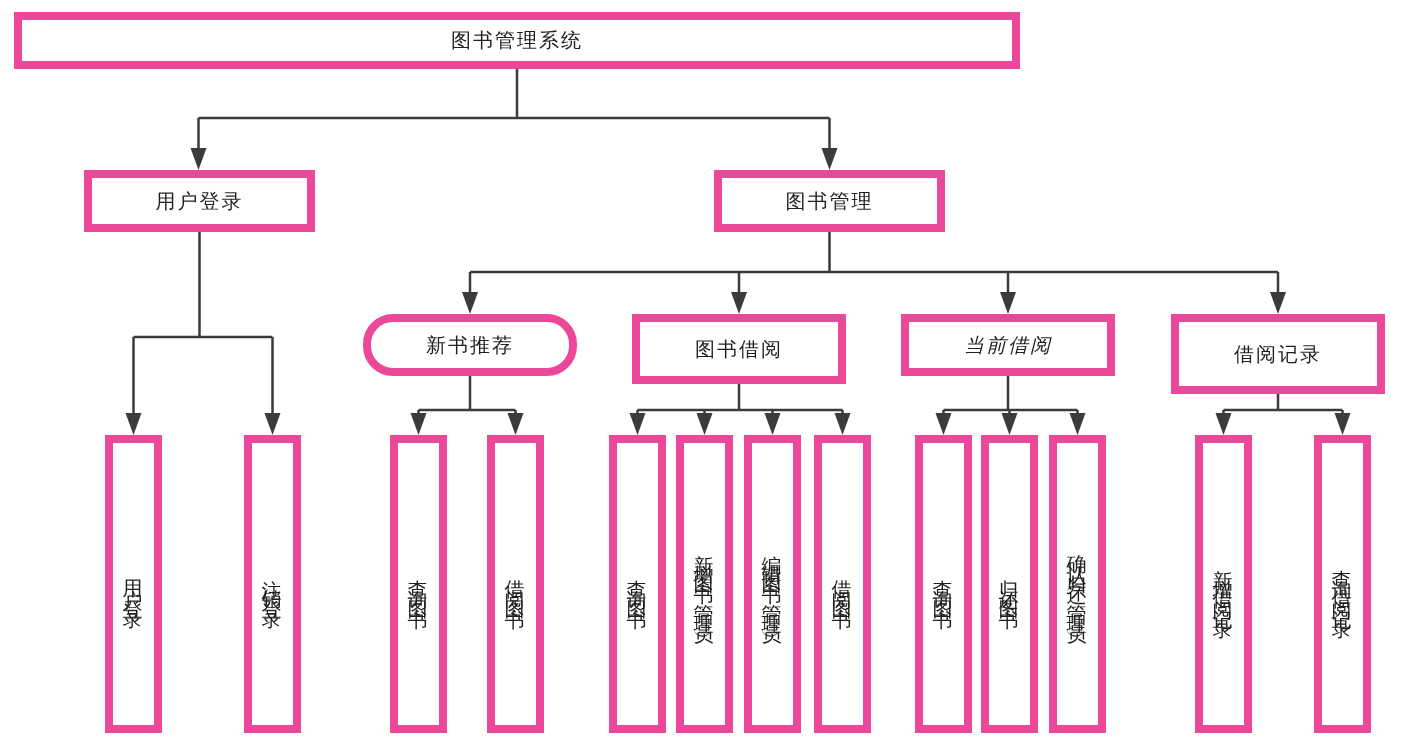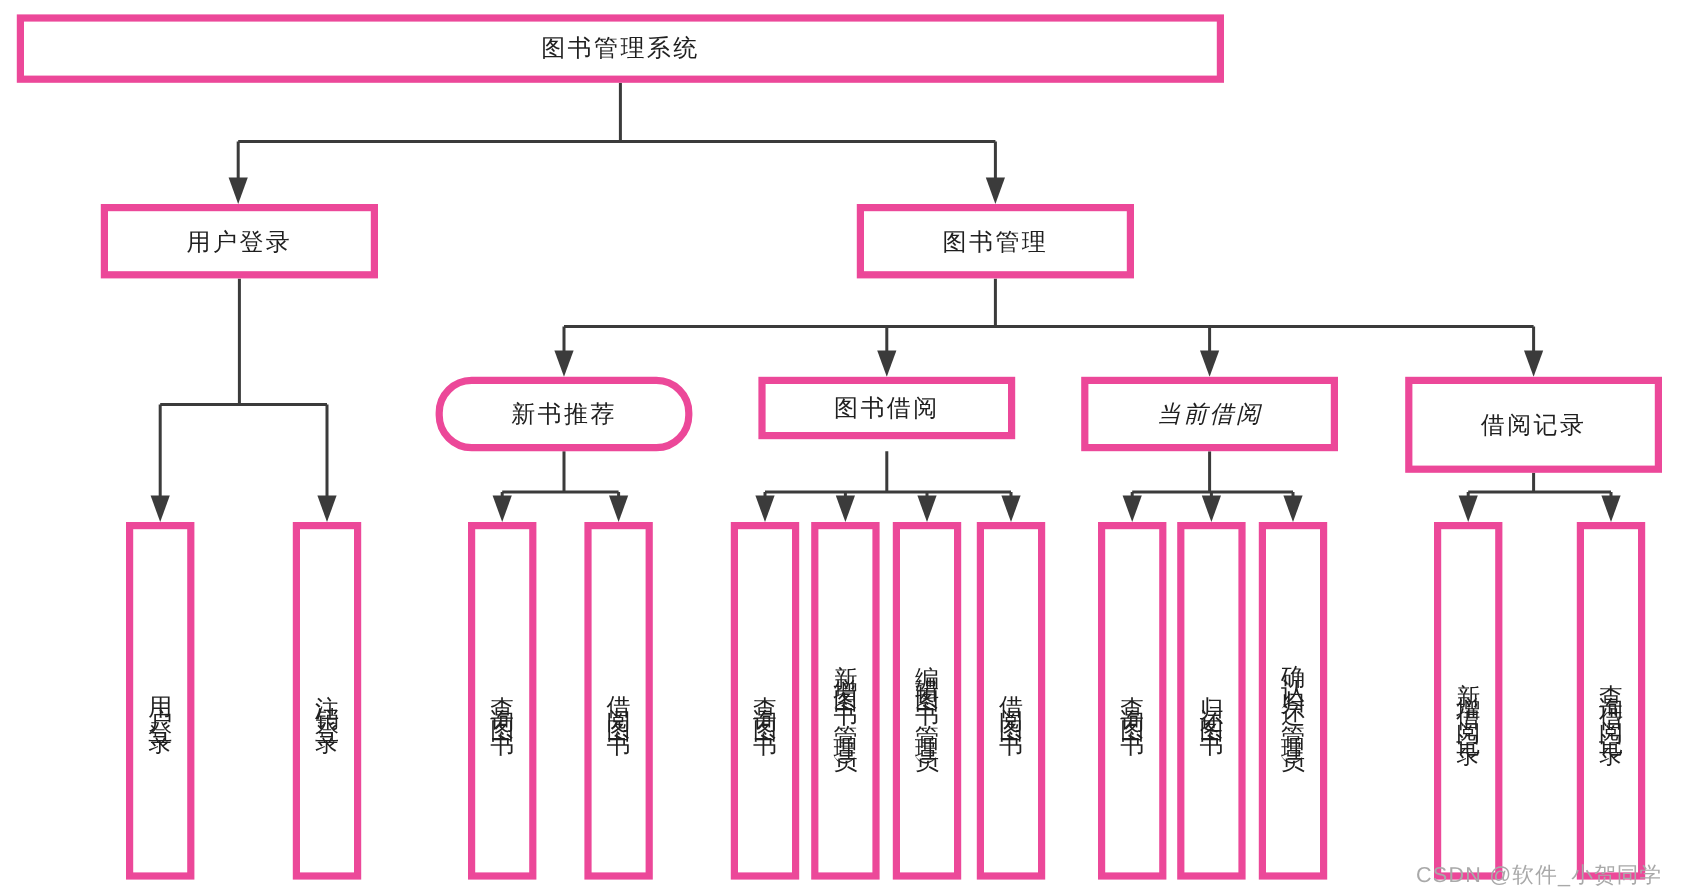--- a/index.html
+++ b/index.html
@@ -8,21 +8,21 @@
     width: 1405px;
     height: 747px;
     background: #ffffff;
     font-family: "Liberation Sans", sans-serif;
     overflow: hidden;
   }
   svg.wires { position: absolute; left: 0; top: 0; }
   .node {
     position: absolute;
     box-sizing: border-box;
-    border: 6px solid #ec4899;
+    border: 8px solid #ec4899;
     background: #ffffff;
     display: flex;
     align-items: center;
     justify-content: center;
     font-size: 20px;
     color: #1f1f1f;
     letter-spacing: 2px;
     z-index: 2;
   }
   .vnode {
@@ -86,21 +86,21 @@
       <polygon points="1334.5,413 1350.5,413 1342.5,435"></polygon>
     </g>
   </svg>
 
   <div class="node" style="left:14px; top:12px; width:1006px; height:57px;">图书管理系统</div>
 
   <div class="node" style="left:84px; top:170px; width:231px; height:62px;">用户登录</div>
   <div class="node" style="left:714px; top:170px; width:231px; height:62px;">图书管理</div>
 
   <div class="node" style="left:363px; top:314px; width:214px; height:62px;border-radius:30px;">新书推荐</div>
-  <div class="node" style="left:632px; top:314px; width:214px; height:52px;">图书借阅</div>
+  <div class="node" style="left:632px; top:314px; width:214px; height:70px;">图书借阅</div>
   <div class="node" style="left:901px; top:314px; width:214px; height:62px;font-style:italic;">当前借阅</div>
   <div class="node" style="left:1171px; top:314px; width:214px; height:80px;">借阅记录</div>
 
   <div class="node vnode" style="left:105px; top:435px; width:57px; height:298px;">用户登录</div>
   <div class="node vnode" style="left:244px; top:435px; width:57px; height:298px;">注销登录</div>
 
   <div class="node vnode" style="left:390px; top:435px; width:57px; height:298px;">查询图书</div>
   <div class="node vnode" style="left:487px; top:435px; width:57px; height:298px;">借阅图书</div>
 
   <div class="node vnode" style="left:609px; top:435px; width:57px; height:298px;">查询图书</div>
@@ -108,15 +108,14 @@
   <div class="node vnode" style="left:744px; top:435px; width:57px; height:298px;">编辑图书（管理员）</div>
   <div class="node vnode" style="left:814px; top:435px; width:57px; height:298px;">借阅图书</div>
 
   <div class="node vnode" style="left:915px; top:435px; width:57px; height:298px;">查询图书</div>
   <div class="node vnode" style="left:981px; top:435px; width:57px; height:298px;">归还图书</div>
   <div class="node vnode" style="left:1049px; top:435px; width:57px; height:298px;">确认归还（管理员）</div>
 
   <div class="node vnode" style="left:1195px; top:435px; width:57px; height:298px;">新增借阅记录</div>
   <div class="node vnode" style="left:1314px; top:435px; width:57px; height:298px;">查询借阅记录</div>
 
-  <div class="watermark">CSDN @软件_小贺同学</div>
 
 </div>
 
 </body></html>

